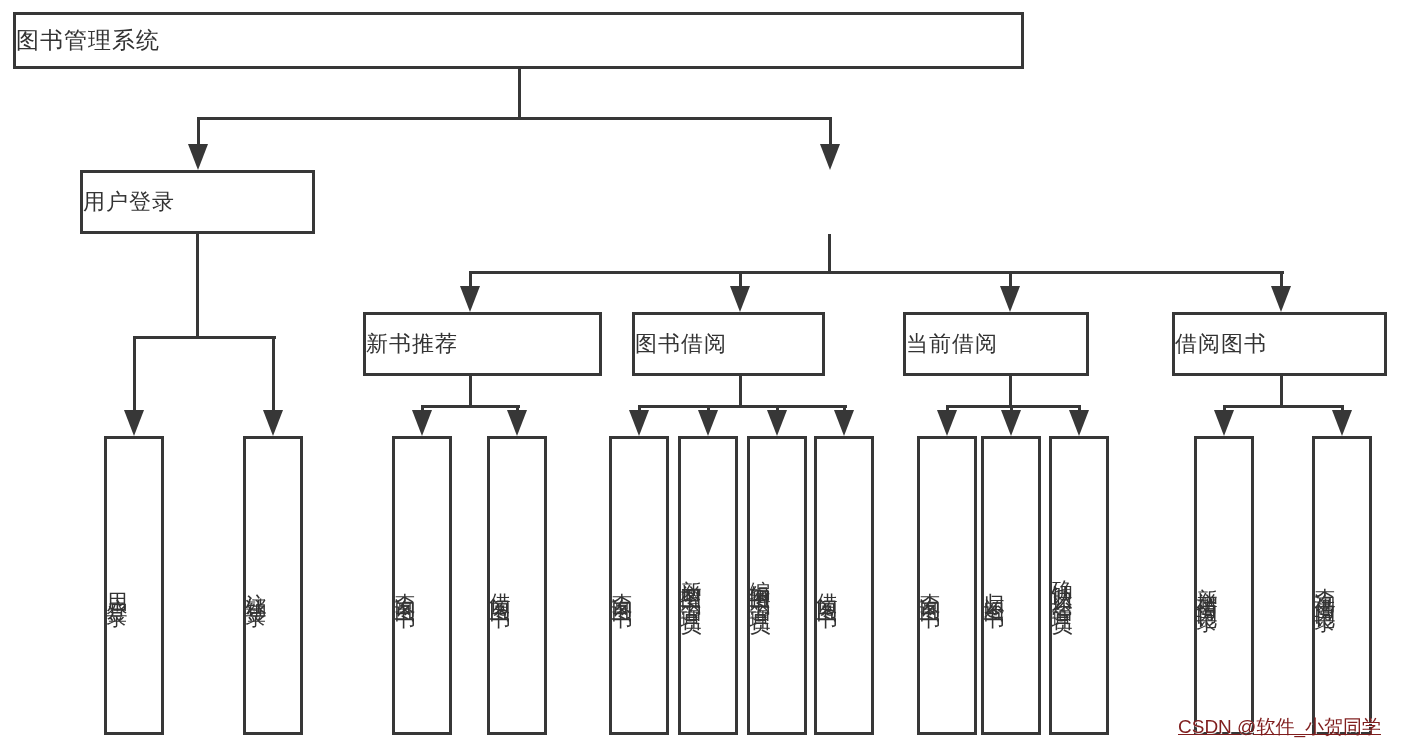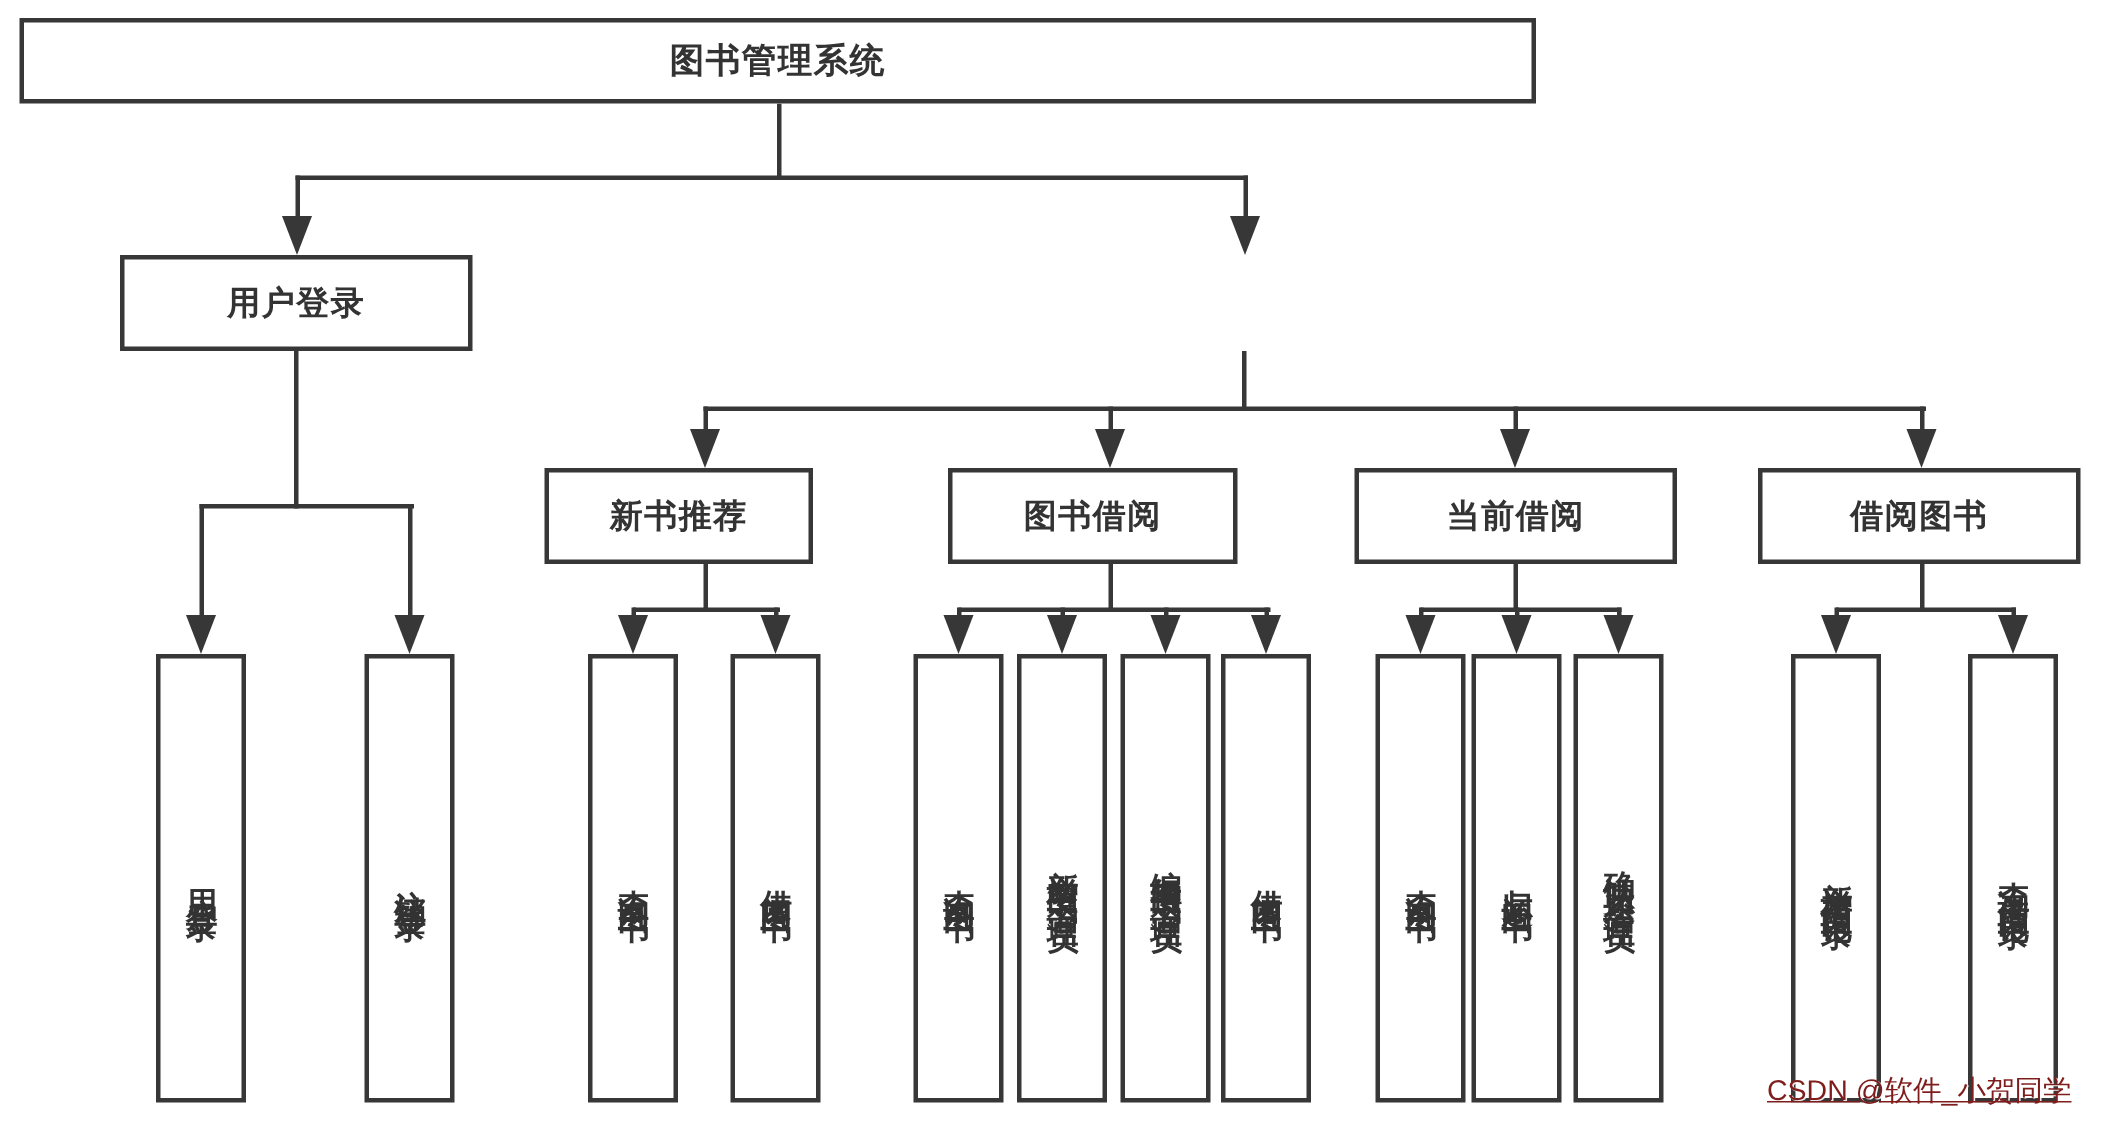--- a/index.html
+++ b/index.html
@@ -17,22 +17,20 @@
     overflow:hidden;
   }
   
   .box{
     position:absolute;
     border:3px solid var(--line);
     background:#ffffff;
     box-sizing:border-box;
     display:flex;
     align-items:center;
-    justify-content:center;
-    font-weight:bold;
   }
   .box.h span{
     font-size:22px;
     letter-spacing:1px;
     white-space:nowrap;
   }
   .box.v span{
     writing-mode:vertical-rl;
     text-orientation:mixed;
     font-size:21px;
@@ -46,23 +44,23 @@
     position:absolute;width:0;height:0;
     border-left:10px solid transparent;
     border-right:10px solid transparent;
     border-top:26px solid var(--line);
   }
   
   #n-root       {left:13px;  top:12px;  width:1011px;height:57px;}
   #n-root span  {font-size:23px;}
   #n-l2-login   {left:80px;  top:170px; width:235px; height:64px;}
   #n-l2-mgmt    {left:712px; top:170px; width:235px; height:64px;}
-  #n-l3-new     {left:363px; top:312px; width:179px; height:64px;}
+  #n-l3-new     {left:363px; top:312px; width:239px; height:64px;}
   #n-l3-borrow  {left:632px; top:312px; width:193px; height:64px;}
-  #n-l3-current {left:903px; top:312px; width:215px; height:64px;}
+  #n-l3-current {left:903px; top:312px; width:186px; height:64px;}
   #n-l3-records {left:1172px;top:312px; width:215px; height:64px;}
   .leaf{top:436px;width:60px;height:299px;}
   #n-g1a{left:104px;} #n-g1b{left:243px;}
   #n-g2a{left:392px;} #n-g2b{left:487px;}
   #n-g3a{left:609px;} #n-g3b{left:678px;} #n-g3c{left:747px;} #n-g3d{left:814px;}
   #n-g4a{left:917px;} #n-g4b{left:981px;} #n-g4c{left:1049px;}
   #n-g5a{left:1194px;}#n-g5b{left:1312px;}
   
   #ln-trunk   {left:518px; top:69px;  width:3px;  height:51px;}
   #ln-hl2     {left:197px; top:117px; width:635px;height:3px;}

